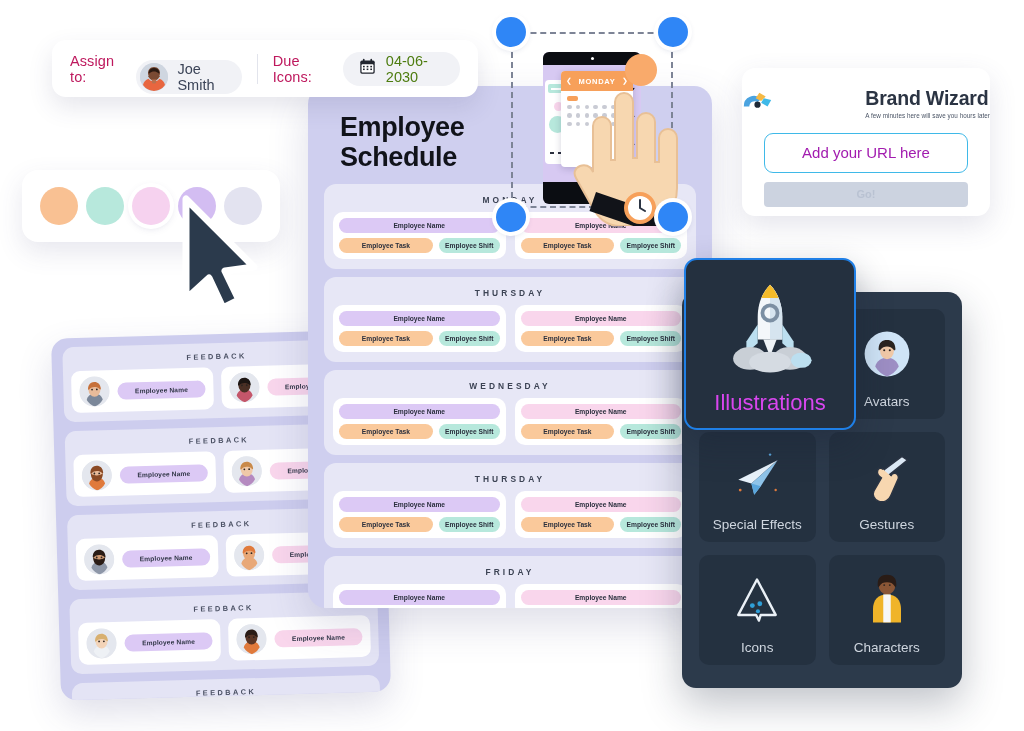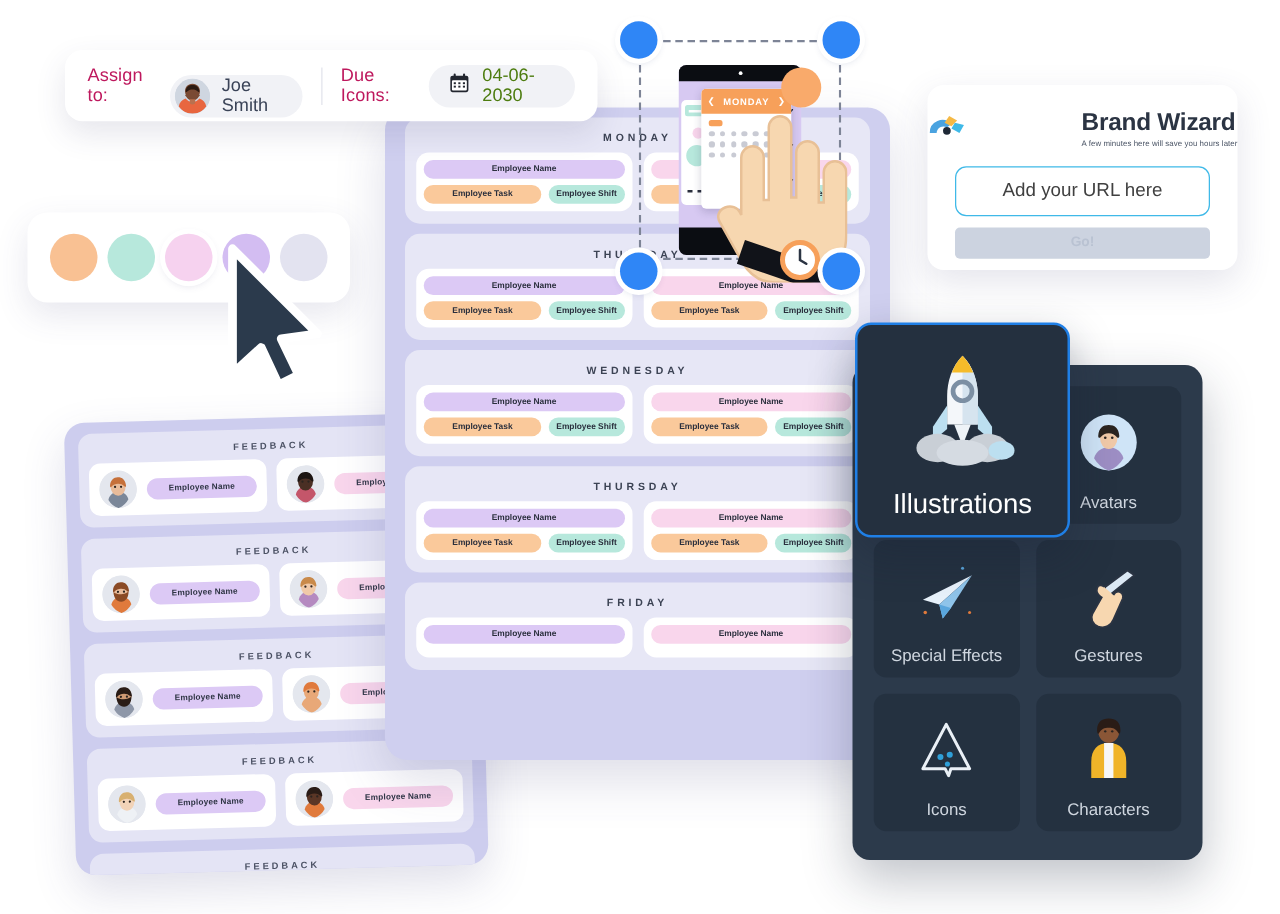--- a/index.html
+++ b/index.html
@@ -136,21 +136,21 @@
   
   #brand-card{
     left:742px;top:68px;width:248px;height:148px;background:#fff;border-radius:13px;
     box-shadow:0 10px 28px rgba(70,70,120,.14);z-index:22;
   }
   #brand-head{display:flex;align-items:flex-start;justify-content:space-between;gap:8px;margin-top:21px;}
   #brand-name{font-size:19.5px;font-weight:700;color:#2b3443;letter-spacing:-.2px;line-height:1;}
   #brand-tag{font-size:6.3px;color:#4a5465;margin-top:3px;letter-spacing:.05px;}
   #url-input{
     margin:14px 22px 0;height:38px;border:1.6px solid #3fb9e8;border-radius:9px;background:#fff;
-    display:flex;align-items:center;justify-content:center;font-size:15px;color:#404040;
+    display:flex;align-items:center;justify-content:center;font-size:15px;color:#a21caf;
   }
   #go-button{
     margin:9px 22px 0;height:25px;border-radius:4px;background:#ccd3e0;
     display:flex;align-items:center;justify-content:center;font-size:11px;color:#b9c2d2;font-weight:700;
   }
 
   
   #asset-panel{
     left:682px;top:292px;width:280px;height:396px;background:#2c3a4b;border-radius:14px;
     box-shadow:0 16px 40px rgba(30,40,60,.28);z-index:24;
@@ -161,21 +161,21 @@
     display:flex;flex-direction:column;align-items:center;justify-content:flex-end;padding-bottom:10px;box-sizing:border-box;
   }
   .tile-label{font-size:13.5px;color:#cfd6df;}
   .tile-art{position:absolute;top:10px;left:0;right:0;height:70px;display:flex;align-items:center;justify-content:center;}
   #tile-illustrations{
     left:684px;top:258px;width:172px;height:172px;background:#24303f;border-radius:13px;
     border:2px solid #1f7fe6;z-index:26;
     display:flex;flex-direction:column;align-items:center;justify-content:flex-end;padding-bottom:12px;box-sizing:border-box;
     box-shadow:0 14px 34px rgba(25,35,55,.35);
   }
-  #tile-illustrations .tile-label{font-size:22px;color:#ffffff;}
+  #tile-illustrations .tile-label{font-size:22px;color:#d946ef;}
   #tile-illustrations .tile-art{top:16px;height:110px;}
   .spacer-tile{visibility:hidden;}
 </style>
 </head>
 <body>
 
 <div class="abs" id="assign-bar">
   <span class="assign-label">Assign to:</span>
 
   <div id="assign-user">
@@ -345,20 +345,21 @@
       <div class="fb-row">
         <div class="fb-title">FEEDBACK</div>
         <div class="fb-cards">
           <div class="fb-card"></div>
         </div>
       </div>
     </div>
 </div>
 
 <div class="abs" id="schedule-card">
+  <div id="schedule-title">Employee Schedule</div>
   <div id="schedule-days">
       <div class="day-block">
         <div class="day-name">MONDAY</div>
         <div class="day-cols">
           <div class="day-col">
             <div class="name-pill pill-purple">Employee Name</div>
             <div class="task-row">
               <span class="task-pill">Employee Task</span>
               <span class="shift-pill">Employee Shift</span>
             </div>

